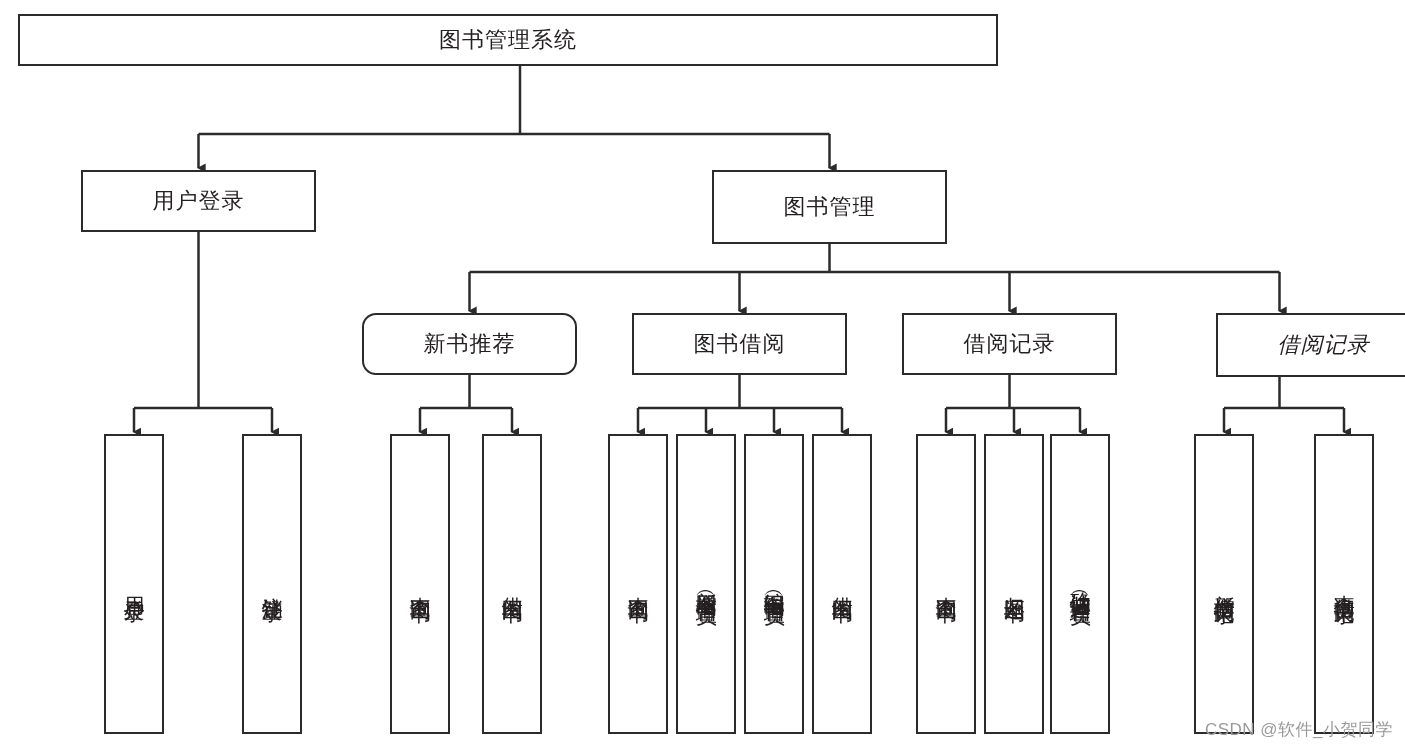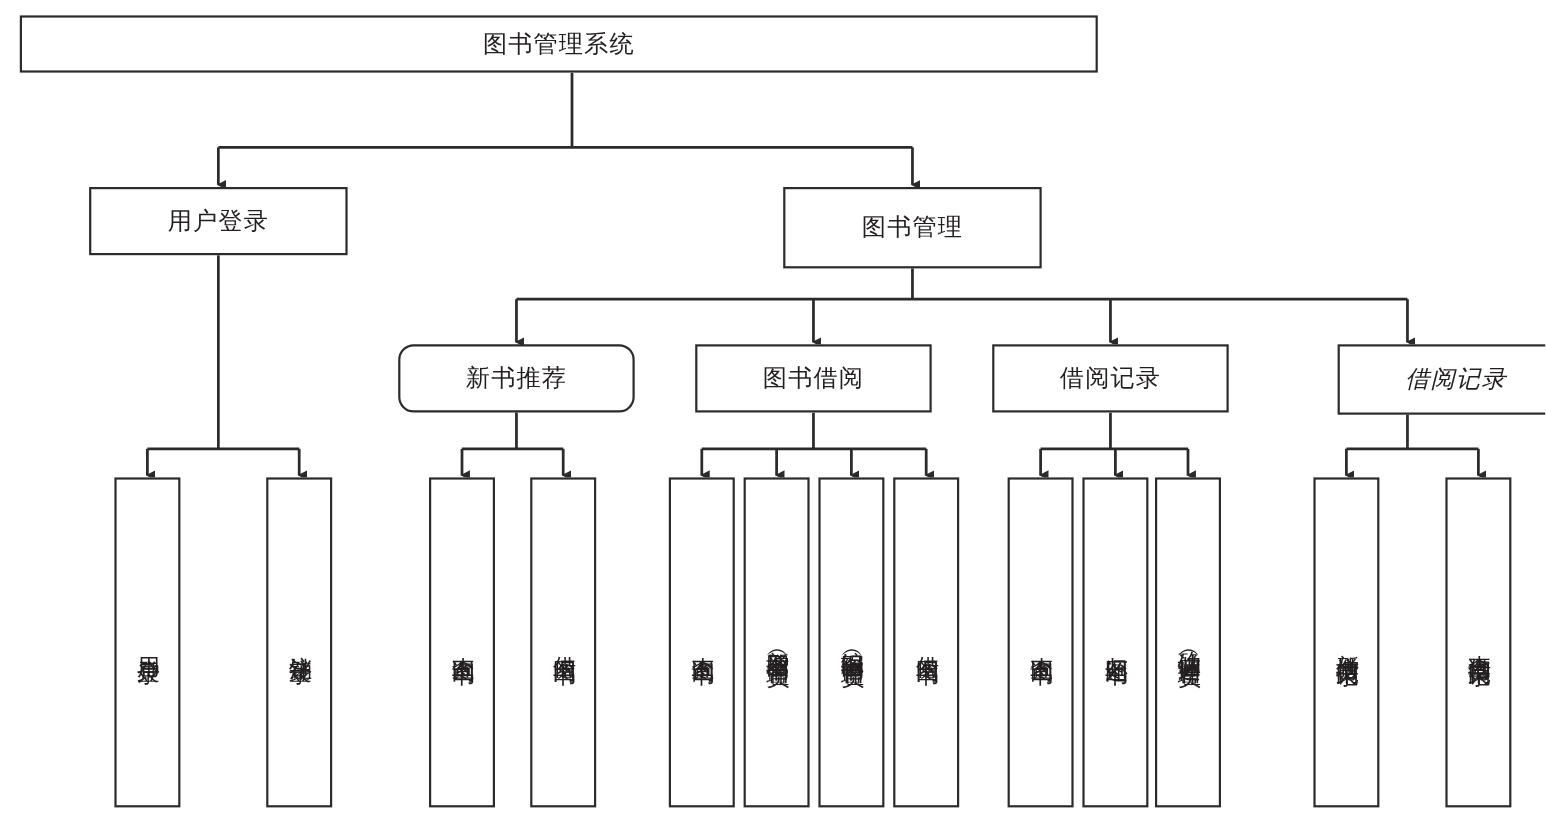--- a/index.html
+++ b/index.html
@@ -168,13 +168,14 @@
         <span class="vlabel">确认归还（管理员）</span>
       </div>
       <div class="node vert" style="left: 1194px; top: 434px; width: 60px; height: 300px;">
         <span class="vlabel">新增借阅记录</span>
       </div>
       <div class="node vert" style="left: 1314px; top: 434px; width: 60px; height: 300px;">
         <span class="vlabel">查询借阅记录</span>
       </div>
     </div>
 
+  <div class="watermark">CSDN @软件_小贺同学</div>
 </div>
 
 </body></html>

